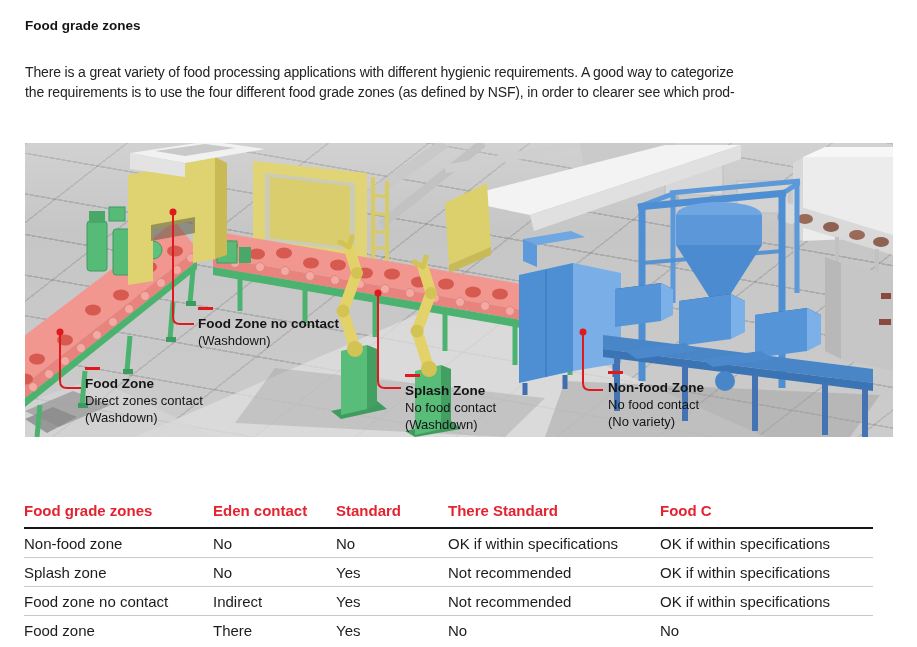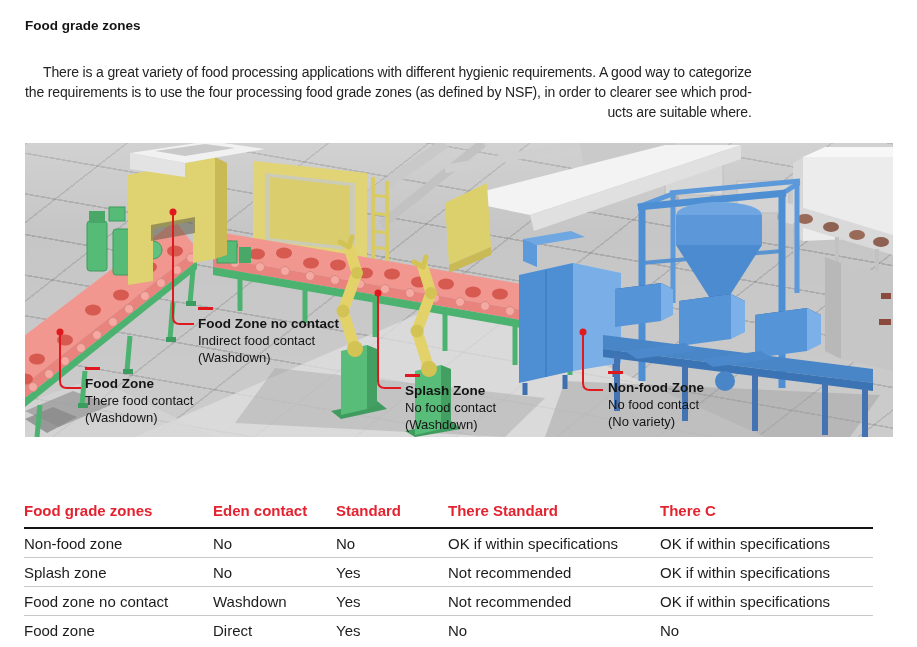--- a/index.html
+++ b/index.html
@@ -1,21 +1,21 @@
 <!DOCTYPE html>
 <html><head>
 <meta charset="utf-8">
 <style>
   html,body{margin:0;padding:0;background:#fff;}
   body{width:917px;height:647px;position:relative;overflow:hidden;
        font-family:"Liberation Sans",sans-serif;color:#1c1c1c;}
 
   .heading{position:absolute;left:25px;top:18px;font-size:13.5px;font-weight:700;color:#141414;}
   .para{position:absolute;left:25px;top:62px;font-size:14px;letter-spacing:-0.15px;color:#232323;}
-  .para .pline{height:20px;line-height:20px;white-space:nowrap;text-align:right;}
+  .para .pline{height:20px;line-height:20px;white-space:nowrap;}
 
   
   .figure{position:absolute;left:25px;top:143px;width:868px;height:294px;overflow:hidden;
     background-color:#c6c6c6;
     background-image:
       linear-gradient(180deg,rgba(255,255,255,.20) 0%,rgba(255,255,255,0) 30%,rgba(255,255,255,.10) 100%),
       repeating-linear-gradient(190deg,rgba(100,100,100,.28) 0 1.6px,rgba(0,0,0,0) 1.6px 40px),
       repeating-linear-gradient(142deg,rgba(100,100,100,.22) 0 1.6px,rgba(0,0,0,0) 1.6px 62px);}
   .scene{position:absolute;left:0;top:0;width:868px;height:294px;display:block;}
 
@@ -31,22 +31,21 @@
                  padding:0;border-bottom:1px solid #c9c9c9;}
   table.grade tr:last-child td{border-bottom:none;}
 </style>
 </head>
 <body>
 
 <div class="heading">Food grade zones</div>
 
 <div class="para">
   <div class="pline">There is a great variety of food processing applications with different hygienic requirements. A good way to categorize</div>
-  <div class="pline">the requirements is to use the four processing food grade zones (as defined by NSF), in order to clearer see which prod-</div>
-  <div class="pline">ucts are suitable where.</div>
+  <div class="pline">the requirements is to use the four different food grade zones (as defined by NSF), in order to clearer see which prod-</div>
 </div>
 
 <div class="figure">
 <svg class="scene" viewBox="0 0 868 294">
 
   <g>
     <polygon points="110,294 430,155 740,294" fill="#dfdfdf" opacity="0.75"></polygon>
     <polygon points="0,294 0,260 70,235 190,294" fill="#d7d7d7" opacity="0.6"></polygon>
     <polygon points="250,225 520,255 480,294 210,280" fill="#9f9f9f" opacity="0.40"></polygon>
     <polygon points="540,238 855,252 825,294 520,294" fill="#9b9b9b" opacity="0.42"></polygon>
@@ -300,27 +299,26 @@
     <circle cx="353" cy="150" r="3.5" fill="#e0191f" stroke="none"></circle>
     <path d="M353,150 L353,238 Q353,245 360,245 L376,245"></path>
     <circle cx="558" cy="189" r="3.5" fill="#e0191f" stroke="none"></circle>
     <path d="M558,189 L558,240 Q558,247 565,247 L578,247"></path>
   </g>
 </svg>
 
   <div class="zone-label" style="left:60px;top:224px;">
     <div class="dash"></div>
     <div class="ztitle">Food Zone</div>
-    <div>There food contact</div>
+    <div>Direct zones contact</div>
     <div>(Washdown)</div>
   </div>
   <div class="zone-label" style="left:173px;top:164px;">
     <div class="dash"></div>
     <div class="ztitle">Food Zone no contact</div>
-    <div>Indirect food contact</div>
     <div>(Washdown)</div>
   </div>
   <div class="zone-label" style="left:380px;top:231px;">
     <div class="dash"></div>
     <div class="ztitle">Splash Zone</div>
     <div>No food contact</div>
     <div>(Washdown)</div>
   </div>
   <div class="zone-label" style="left:583px;top:228px;">
     <div class="dash"></div>
@@ -337,46 +335,46 @@
       <col style="width:112px">
     <col style="width:212px">
       <col style="width:213px">
   </colgroup>
   <thead>
     <tr>
       <th>Food grade zones</th>
       <th>Eden contact</th>
       <th>Standard</th>
       <th>There Standard</th>
-      <th>There C</th>
+      <th>Food C</th>
     </tr>
   </thead>
   <tbody>
     <tr>
       <td>Non-food zone</td>
       <td>No</td>
       <td>No</td>
       <td>OK if within specifications</td>
       <td>OK if within specifications</td>
     </tr>
     <tr>
       <td>Splash zone</td>
       <td>No</td>
       <td>Yes</td>
       <td>Not recommended</td>
       <td>OK if within specifications</td>
     </tr>
     <tr>
       <td>Food zone no contact</td>
-      <td>Washdown</td>
+      <td>Indirect</td>
       <td>Yes</td>
       <td>Not recommended</td>
       <td>OK if within specifications</td>
     </tr>
     <tr>
       <td>Food zone</td>
-      <td>Direct</td>
+      <td>There</td>
       <td>Yes</td>
       <td>No</td>
       <td>No</td>
     </tr>
   </tbody>
 </table>
 
 </body></html>

